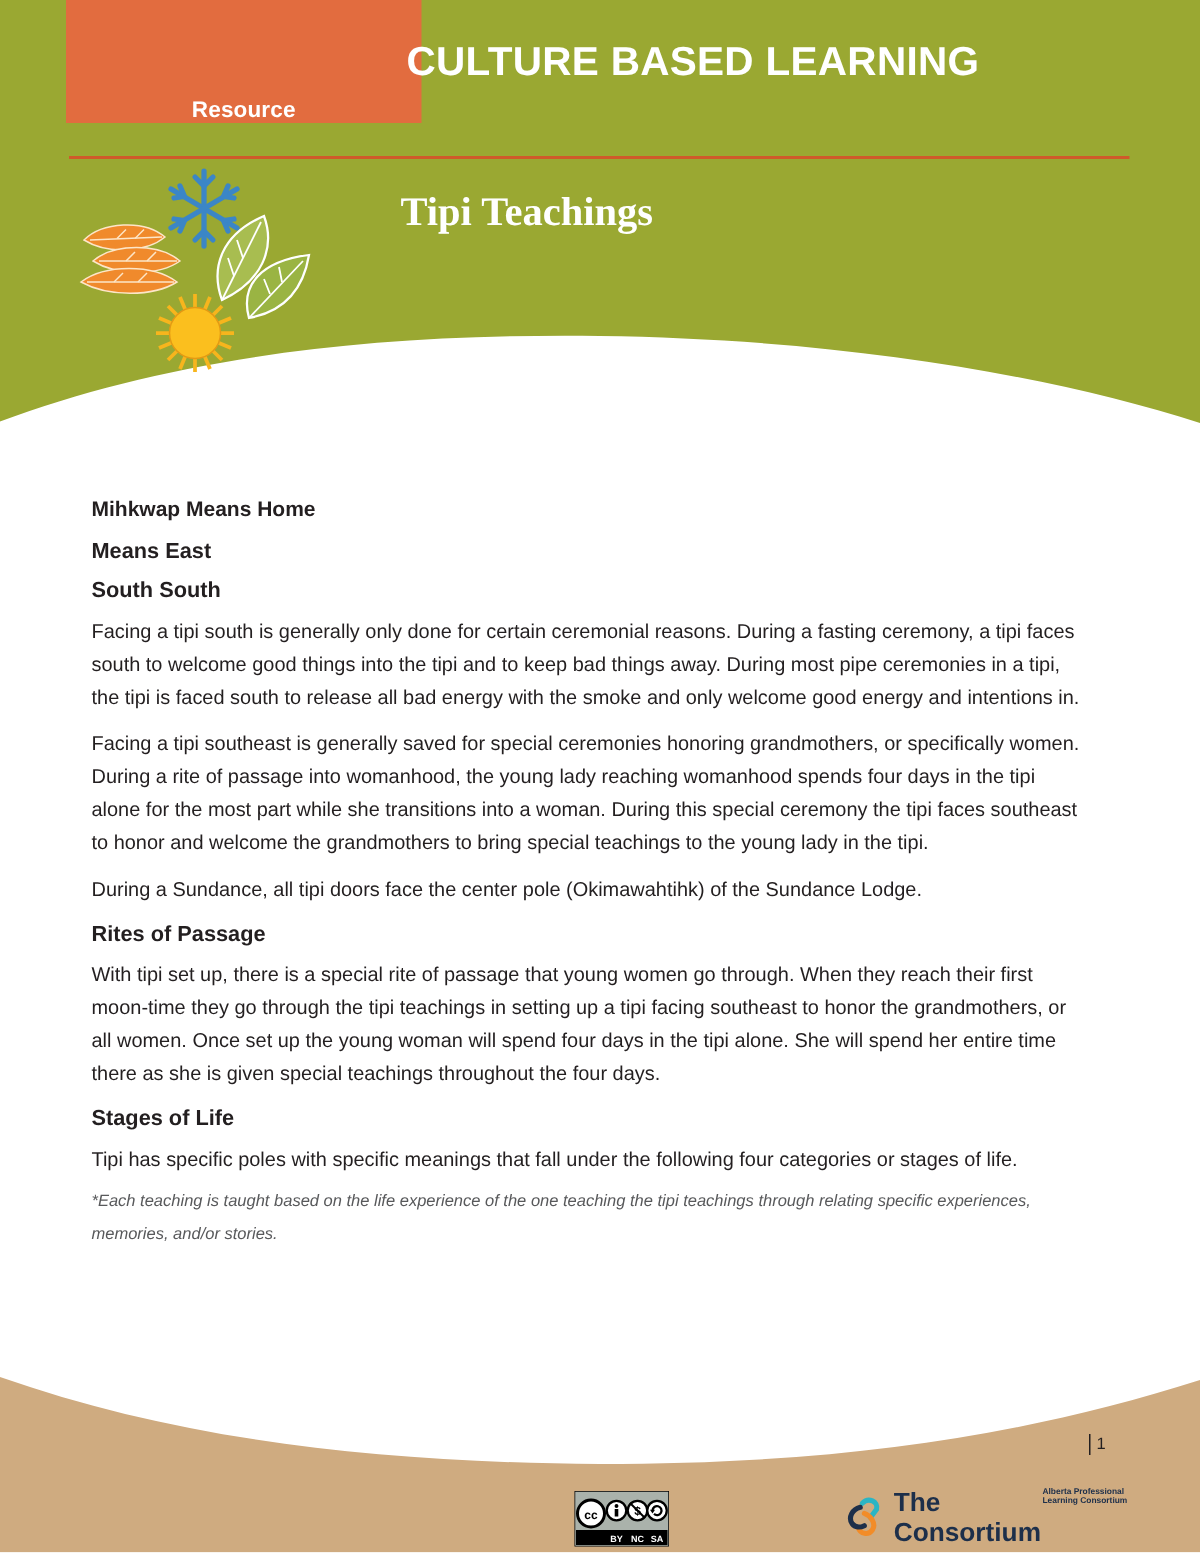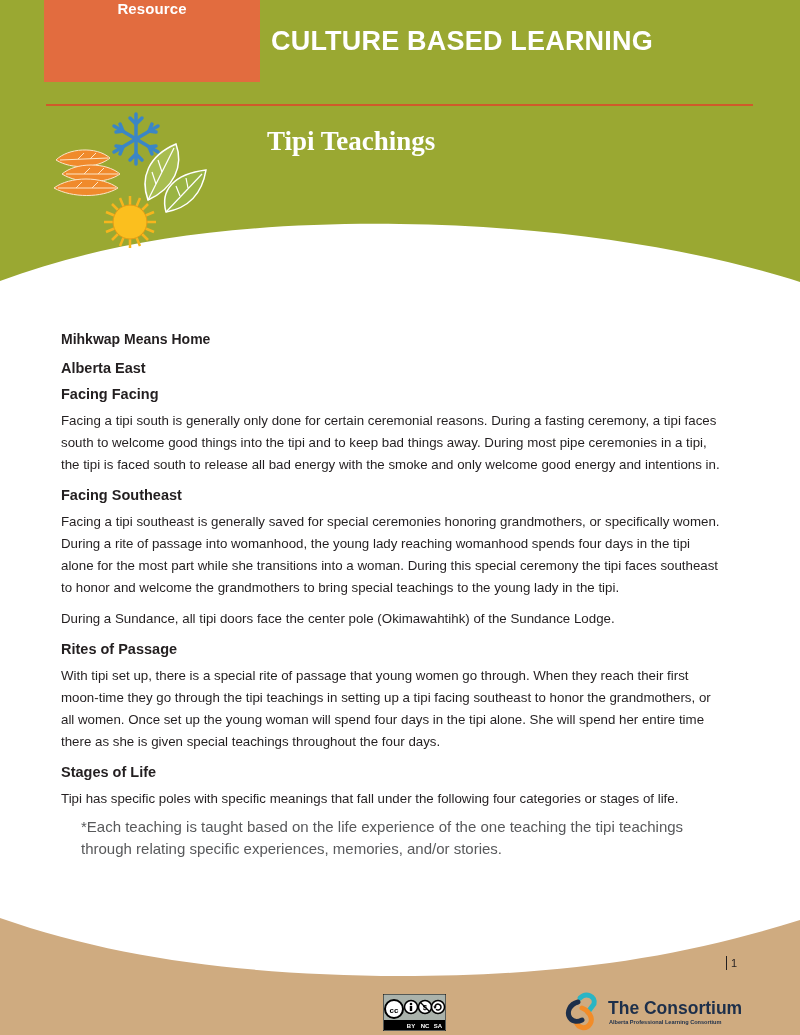--- a/index.html
+++ b/index.html
@@ -3,23 +3,23 @@
   <meta charset="utf-8">
   <style>
     * { margin: 0; padding: 0; box-sizing: border-box; }
     html, body { width: 800px; height: 1035px; overflow: hidden; background: #ffffff; }
     body { position: relative; font-family: "Liberation Sans", sans-serif; color: #231f20; }
 
     .bg-top { position: absolute; left: 0; top: 0; width: 800px; height: 290px; z-index: 0; }
     .bg-bottom { position: absolute; left: 0; top: 900px; width: 800px; height: 135px; z-index: 0; }
 
     .resource-tab {
-      position: absolute; left: 44px; top: 0; width: 216px; height: 82px;
+      position: absolute; left: 44px; top: 0; width: 237px; height: 82px;
       background: #e26c3f; z-index: 2;
-      display: flex; align-items: flex-start; justify-content: center;
+      display: flex; align-items: flex-end; justify-content: center;
     }
     .resource-tab span {
       color: #ffffff; font-size: 15px; font-weight: bold;
       font-family: "Liberation Sans", sans-serif; letter-spacing: 0.1px;
     }
     .series-title {
       position: absolute; left: 271px; top: 26px; z-index: 2;
       color: #ffffff; font-size: 27px; font-weight: bold; letter-spacing: 0.2px;
       font-family: Liberation Sans, sans-serif;
     }
@@ -34,30 +34,30 @@
     }
     .seasons-art { position: absolute; left: 48px; top: 108px; width: 180px; height: 140px; z-index: 2; }
 
     .content {
       position: absolute; left: 61px; top: 282px; width: 660px; z-index: 3;
       font-size: 13.3px; line-height: 22px; color: #231f20;
     }
     .content .lead { font-weight: bold; font-size: 14px; margin-bottom: 8px; margin-top: 46px; }
     .content h2 { font-size: 14.5px; font-weight: bold; margin-bottom: 6px; line-height: 20px; }
     .content p { margin-bottom: 9px; }
-    .content p.note { color: #58595b; font-size: 15px; margin-top: -3px; margin-left: 20px; }
+    .content p.note { font-style: italic; color: #58595b; font-size: 11px; margin-top: -3px; }
 
     .page-number {
       position: absolute; left: 726px; top: 956px; z-index: 3;
       font-size: 11px; color: #231f20; border-left: 1px solid #231f20; padding-left: 4px; line-height: 14px;
     }
     .cc-badge { position: absolute; left: 383px; top: 994px; width: 63px; height: 37px; z-index: 3; }
     .consortium-logo { position: absolute; left: 564px; top: 990px; width: 200px; height: 42px; z-index: 3; display: flex; align-items: center; }
     .consortium-logo svg { width: 38px; height: 42px; }
-    .consortium-text { margin-left: 6px; display: flex; flex-direction: column; }
+    .consortium-text { margin-left: 6px; display: flex; }
     .consortium-name { font-size: 17.5px; font-weight: bold; color: #1d2f4a; line-height: 20px; }
     .consortium-sub { font-size: 5.6px; font-weight: bold; color: #1d2f4a; margin-top: 1px; margin-left: 1px; }
   </style>
 </head>
 <body>
 
 <svg class="bg-top" viewBox="0 0 800 290" preserveAspectRatio="none">
   <path d="M0 0 H800 V282 C700 250 560 226 400 224 C240 222 110 240 0 281 Z" fill="#9aa832"></path>
 </svg>
 
@@ -127,26 +127,25 @@
       <line x1="58" y1="104" x2="106" y2="124"></line>
       <line x1="58" y1="124" x2="106" y2="104"></line>
     </g>
     <circle cx="82" cy="114" r="17" fill="#fbbf1e" stroke="#e39a14" stroke-width="1"></circle>
   </g>
 </svg>
 
 <div class="content">
   <div class="lead">Mihkwap Means Home</div>
 
-  <h2>Alberta East</h2>
+  <h2>Means East</h2>
 
-  <h2>Facing Facing</h2>
+  <h2>South South</h2>
   <p>Facing a tipi south is generally only done for certain ceremonial reasons. During a fasting ceremony, a tipi faces south to welcome good things into the tipi and to keep bad things away. During most pipe ceremonies in a tipi, the tipi is faced south to release all bad energy with the smoke and only welcome good energy and intentions in.</p>
 
-  <h2>Facing Southeast</h2>
   <p>Facing a tipi southeast is generally saved for special ceremonies honoring grandmothers, or specifically women. During a rite of passage into womanhood, the young lady reaching womanhood spends four days in the tipi alone for the most part while she transitions into a woman. During this special ceremony the tipi faces southeast to honor and welcome the grandmothers to bring special teachings to the young lady in the tipi.</p>
 
   <p>During a Sundance, all tipi doors face the center pole (Okimawahtihk) of the Sundance Lodge.</p>
 
   <h2>Rites of Passage</h2>
   <p>With tipi set up, there is a special rite of passage that young women go through. When they reach their first moon-time they go through the tipi teachings in setting up a tipi facing southeast to honor the grandmothers, or all women. Once set up the young woman will spend four days in the tipi alone. She will spend her entire time there as she is given special teachings throughout the four days.</p>
 
   <h2>Stages of Life</h2>
   <p>Tipi has specific poles with specific meanings that fall under the following four categories or stages of life.</p>
 

